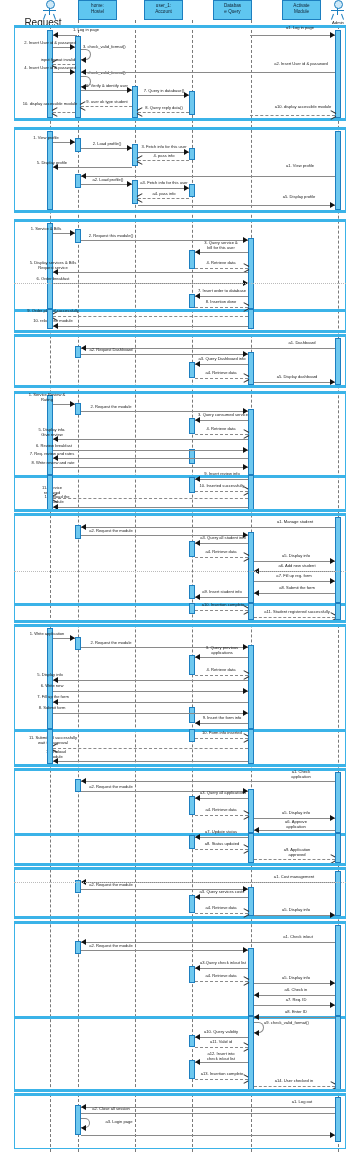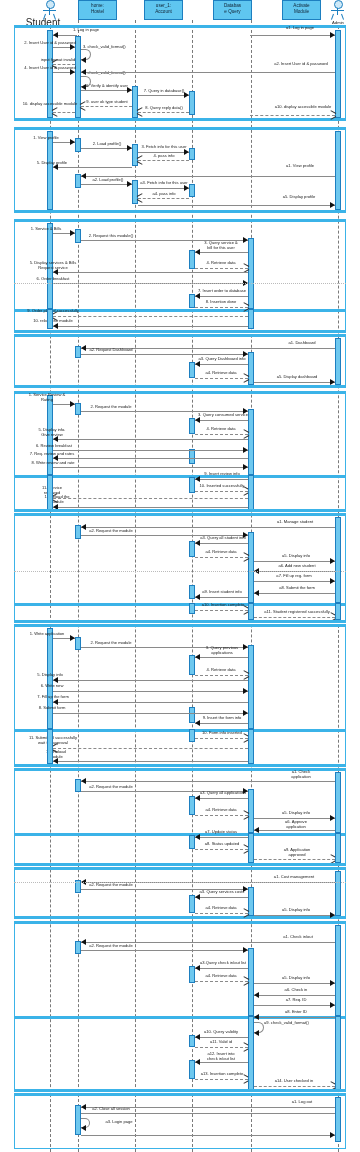--- a/index.html
+++ b/index.html
@@ -72,21 +72,21 @@
 <div id="diagram">
 
   <div class="actor actor-big" style="left:37px;top:0px;width:26px;">
     <div class="stick">
       <div class="head"></div>
         <div class="body"></div>
         <div class="arms"></div>
       <div class="legL"></div>
         <div class="legR"></div>
     </div>
-    <div class="alabel" style="margin-left:-14px;">Student</div>
+    <div class="alabel" style="margin-left:-14px;">Request</div>
   </div>
 
   <div class="actor" style="left:325px;top:0px;width:26px;">
     <div class="stick">
       <div class="head"></div>
         <div class="body"></div>
         <div class="arms"></div>
       <div class="legL"></div>
         <div class="legR"></div>
     </div>

